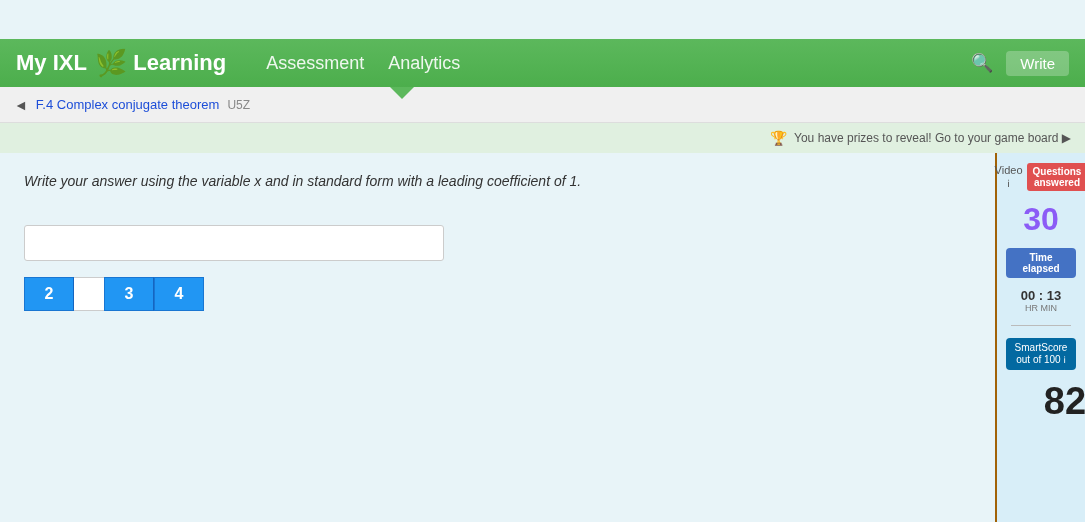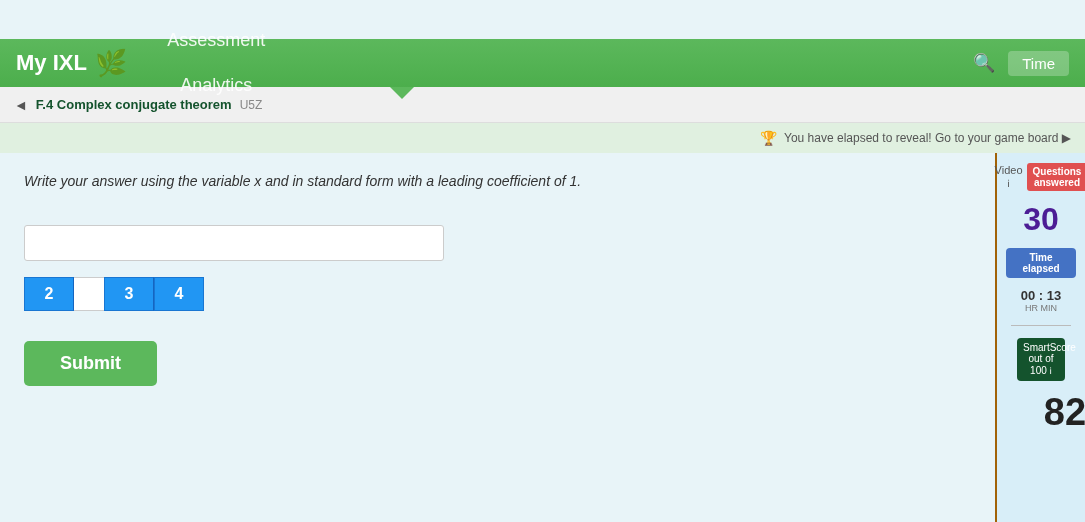--- a/index.html
+++ b/index.html
@@ -30,21 +30,20 @@
       gap: 6px;
       color: white;
       font-size: 22px;
       font-weight: bold;
     }
     .nav-links {
       display: flex;
       align-items: center;
       gap: 24px;
       margin-left: 40px;
-      flex-direction: column;
     }
     .nav-link {
       color: white;
       font-size: 18px;
       text-decoration: none;
       opacity: 0.9;
     }
     .nav-right {
       margin-left: auto;
       display: flex;
@@ -78,23 +77,23 @@
       display: flex;
       align-items: center;
       padding: 0 14px;
       gap: 8px;
     }
     .breadcrumb-arrow {
       color: #555;
       font-size: 14px;
     }
     .breadcrumb-text {
-      color: #14532d;
+      color: #1d4ed8;
       font-size: 13px;
-      font-weight: bold;
+      font-weight: normal;
     }
     .breadcrumb-code {
       color: #888;
       font-size: 12px;
     }
 
     
     .notification-bar {
       width: 100%;
       height: 30px;
@@ -222,42 +221,42 @@
       font-size: 10px;
       font-weight: bold;
       padding: 3px 6px;
       border-radius: 3px;
       text-align: center;
     }
 
     .score-number {
       font-size: 32px;
       font-weight: bold;
-      color: #4c1d95;
+      color: #8b5cf6;
       text-align: center;
     }
 
     .time-badge {
       background: #4472c4;
       color: white;
       font-size: 11px;
       text-align: center;
       padding: 4px 8px;
       border-radius: 4px;
       width: 70px;
     }
 
     .smart-score {
-      background: #14532d;
+      background: #0369a1;
       color: white;
       font-size: 10px;
       text-align: center;
       padding: 4px 6px;
       border-radius: 4px;
-      width: 48px;
+      width: 70px;
     }
 
     .big-score {
       font-size: 38px;
       font-weight: bold;
       color: #222;
       text-align: center;
       margin-left: 48px;
     }
 
@@ -286,61 +285,61 @@
       margin: 2px 0;
     }
   </style>
 </head>
 <body>
 
 <div class="navbar">
   <div class="nav-logo">
     <span style="font-size:22px;font-weight:900;color:white;margin-right:2px;">My IXL</span>
     <span style="font-size:26px;">🌿</span>
+    <span style="font-size:22px;font-weight:bold;color:white;">Learning</span>
   </div>
   <nav class="nav-links">
     <a class="nav-link" href="#">Assessment</a>
     <a class="nav-link" href="#">Analytics</a>
   </nav>
   <div class="nav-right">
     <button class="search-icon-btn">🔍</button>
-    <button class="simon-btn">Time</button>
+    <button class="simon-btn">Write</button>
   </div>
   <div class="nav-triangle"></div>
 </div>
 
 <div class="breadcrumb-bar">
   <span class="breadcrumb-arrow">◄</span>
   <span class="breadcrumb-text">F.4 Complex conjugate theorem</span>
   <span class="breadcrumb-code">U5Z</span>
 </div>
 
 <div class="notification-bar">
   <span class="notif-icon">🏆</span>
-  <span>You have elapsed to reveal! Go to your game board ▶</span>
+  <span>You have prizes to reveal! Go to your game board ▶</span>
 </div>
 
 <div class="main-content">
 
   <div class="problem-area">
 
     <p class="question-subtext">Write your answer using the variable x and in standard form with a leading coefficient of 1.</p>
 
     <div class="answer-input-wrapper">
       <input class="answer-input" type="text" placeholder="" style="">
     </div>
 
     <div class="number-buttons">
       <button class="num-btn">2</button>
       <div class="num-btn-gap"></div>
       <button class="num-btn">3</button>
       <button class="num-btn">4</button>
     </div>
 
-    <button class="submit-btn">Submit</button>
 
   </div>
 
   <div class="sidebar">
 
     <div style="display:flex;align-items:center;gap:4px;">
       <button class="video-btn">
         <span>Video</span>
         <span style="font-size:10px;">ℹ</span>
       </button>

